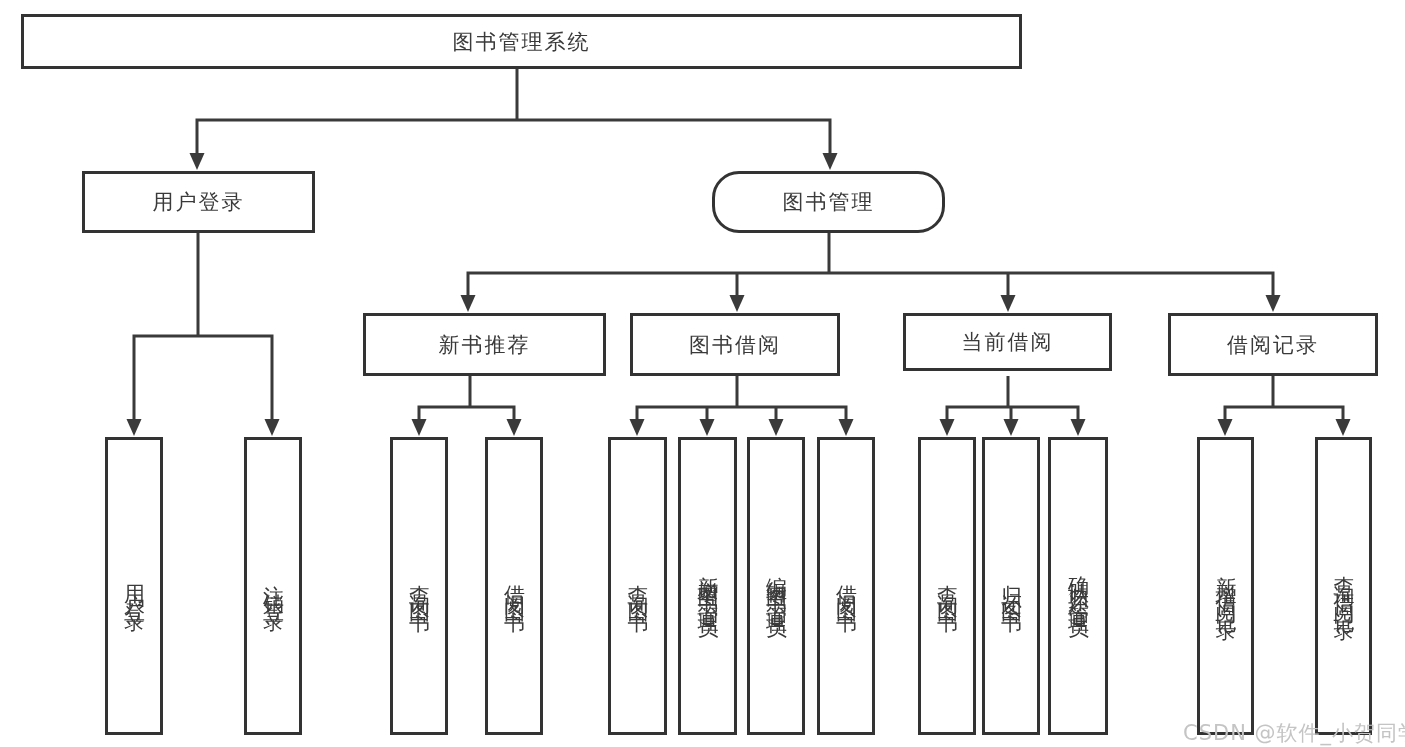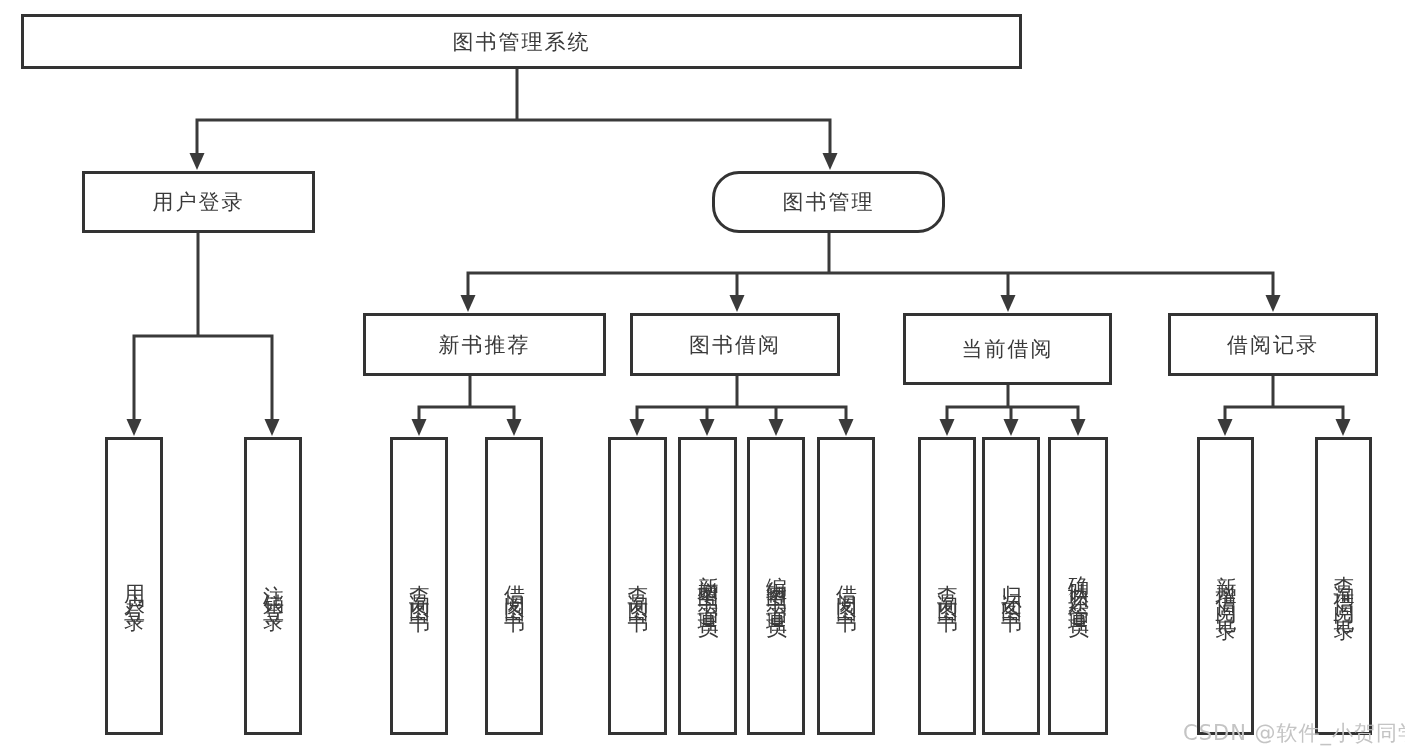--- a/index.html
+++ b/index.html
@@ -122,21 +122,21 @@
   <div class="node h" style="left:712px;top:171px;width:233px;height:62px;border-radius:27px;">
     <span class="lbl">图书管理</span>
   </div>
 
   <div class="node h" style="left:363px;top:313px;width:243px;height:63px;">
     <span class="lbl">新书推荐</span>
   </div>
   <div class="node h" style="left:630px;top:313px;width:210px;height:63px;">
     <span class="lbl">图书借阅</span>
   </div>
-  <div class="node h" style="left:903px;top:313px;width:209px;height:72px;">
+  <div class="node h" style="left:903px;top:313px;width:209px;height:58px;">
     <span class="lbl">当前借阅</span>
   </div>
   <div class="node h" style="left:1168px;top:313px;width:210px;height:63px;">
     <span class="lbl">借阅记录</span>
   </div>
 
   <div class="node v" style="left:105px;top:437px;width:58px;height:298px;">
     <span class="lbl">用户登录</span>
   </div>
   <div class="node v" style="left:244px;top:437px;width:58px;height:298px;">

